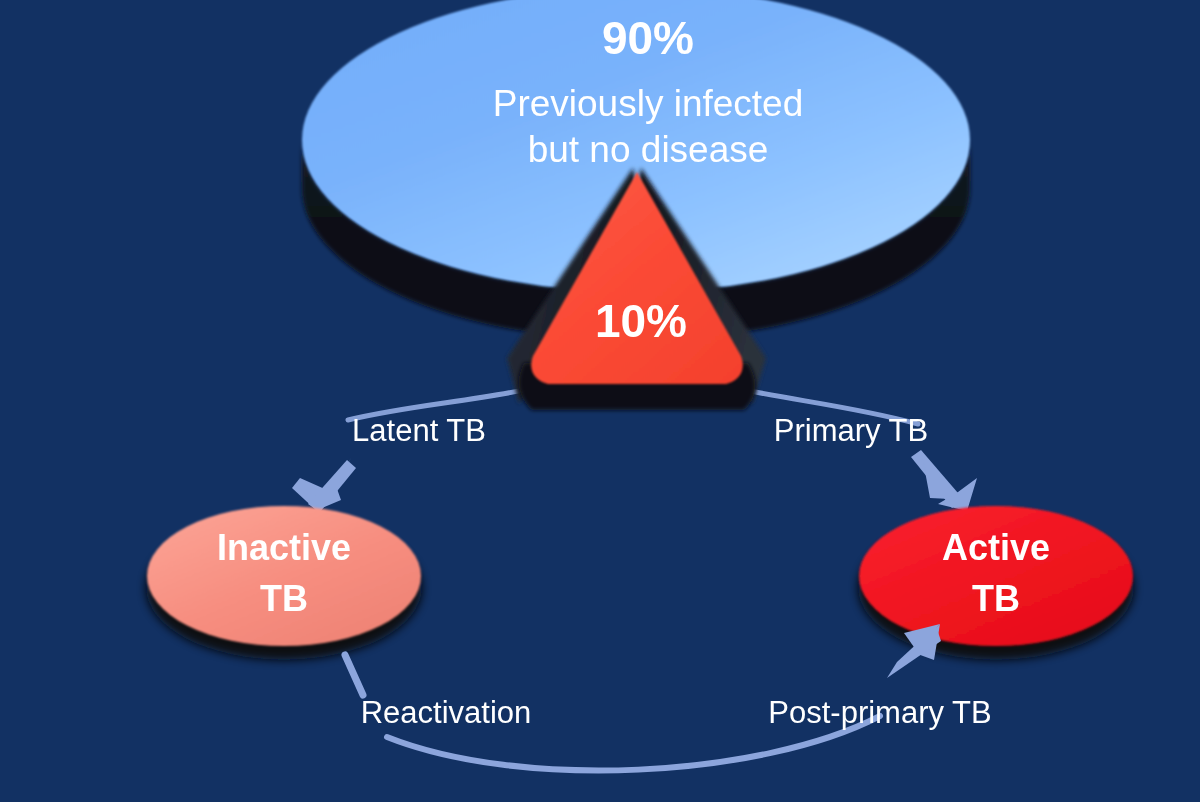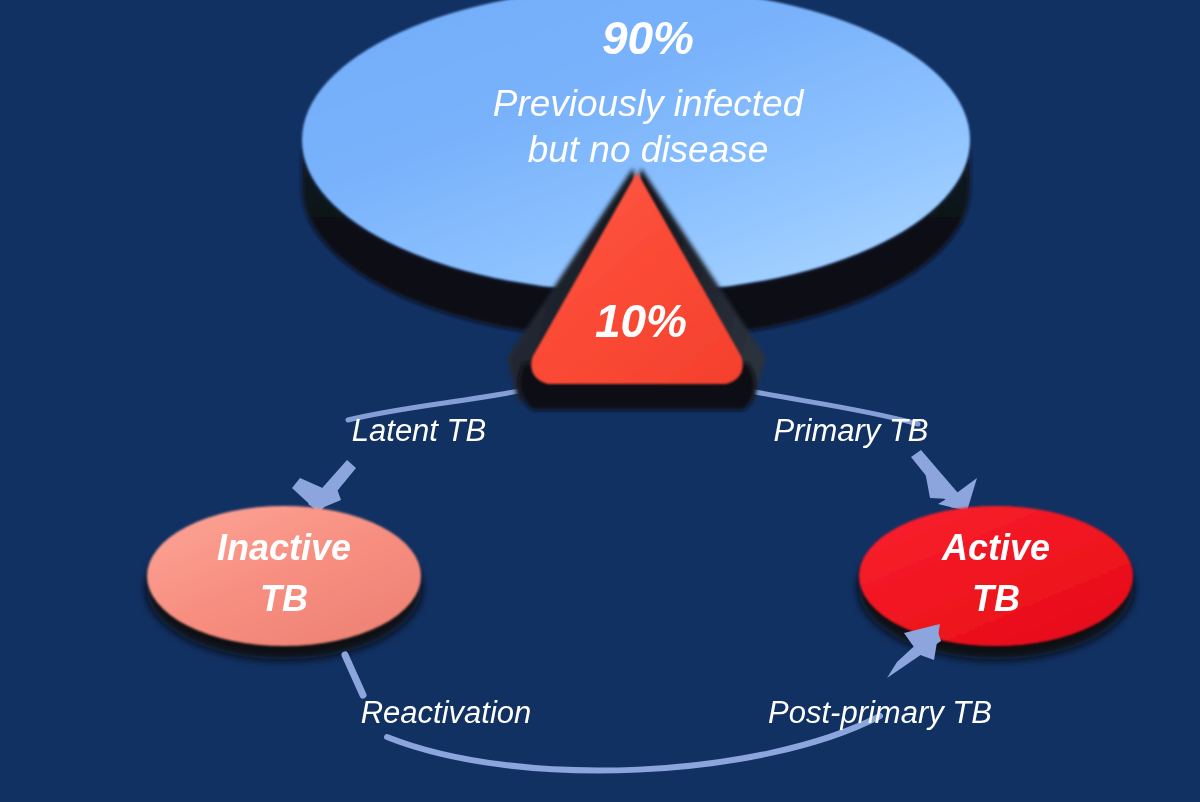--- a/index.html
+++ b/index.html
@@ -8,21 +8,20 @@
     padding: 0;
     background: #123163;
   }
   #stage {
     position: relative;
     width: 1200px;
     height: 802px;
     background: #123163;
     overflow: hidden;
     font-family: "Liberation Sans", sans-serif;
-    font-style: italic;
   }
   #stage svg.layer {
     position: absolute;
     top: 0;
     left: 0;
     width: 1200px;
     height: 802px;
     display: block;
   }
   .txt {

